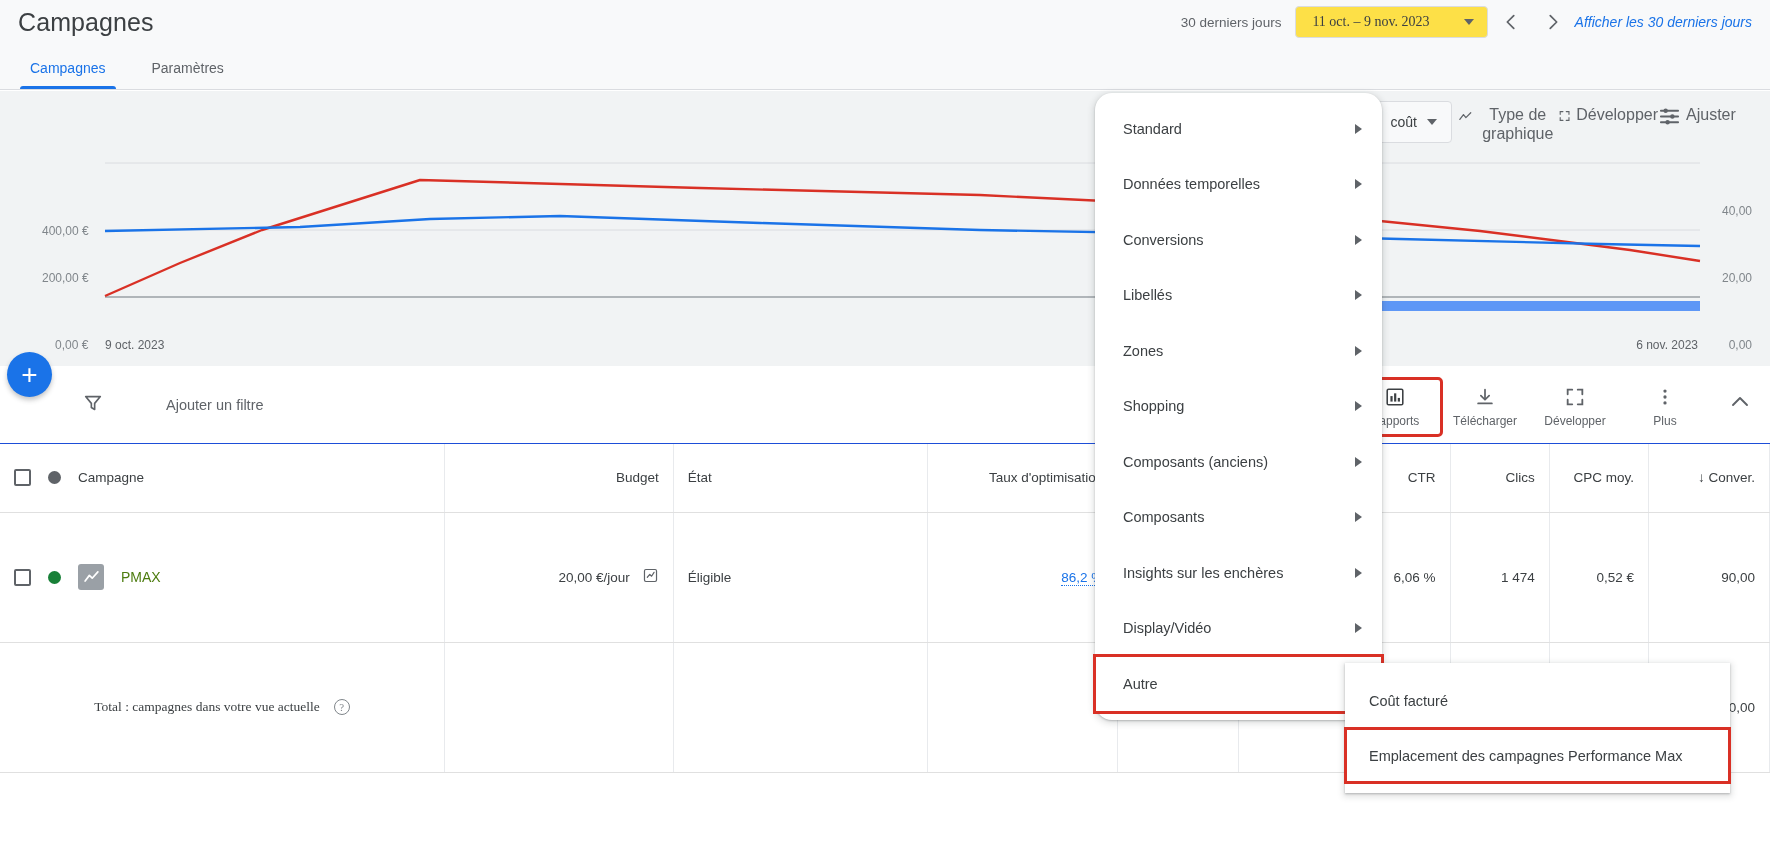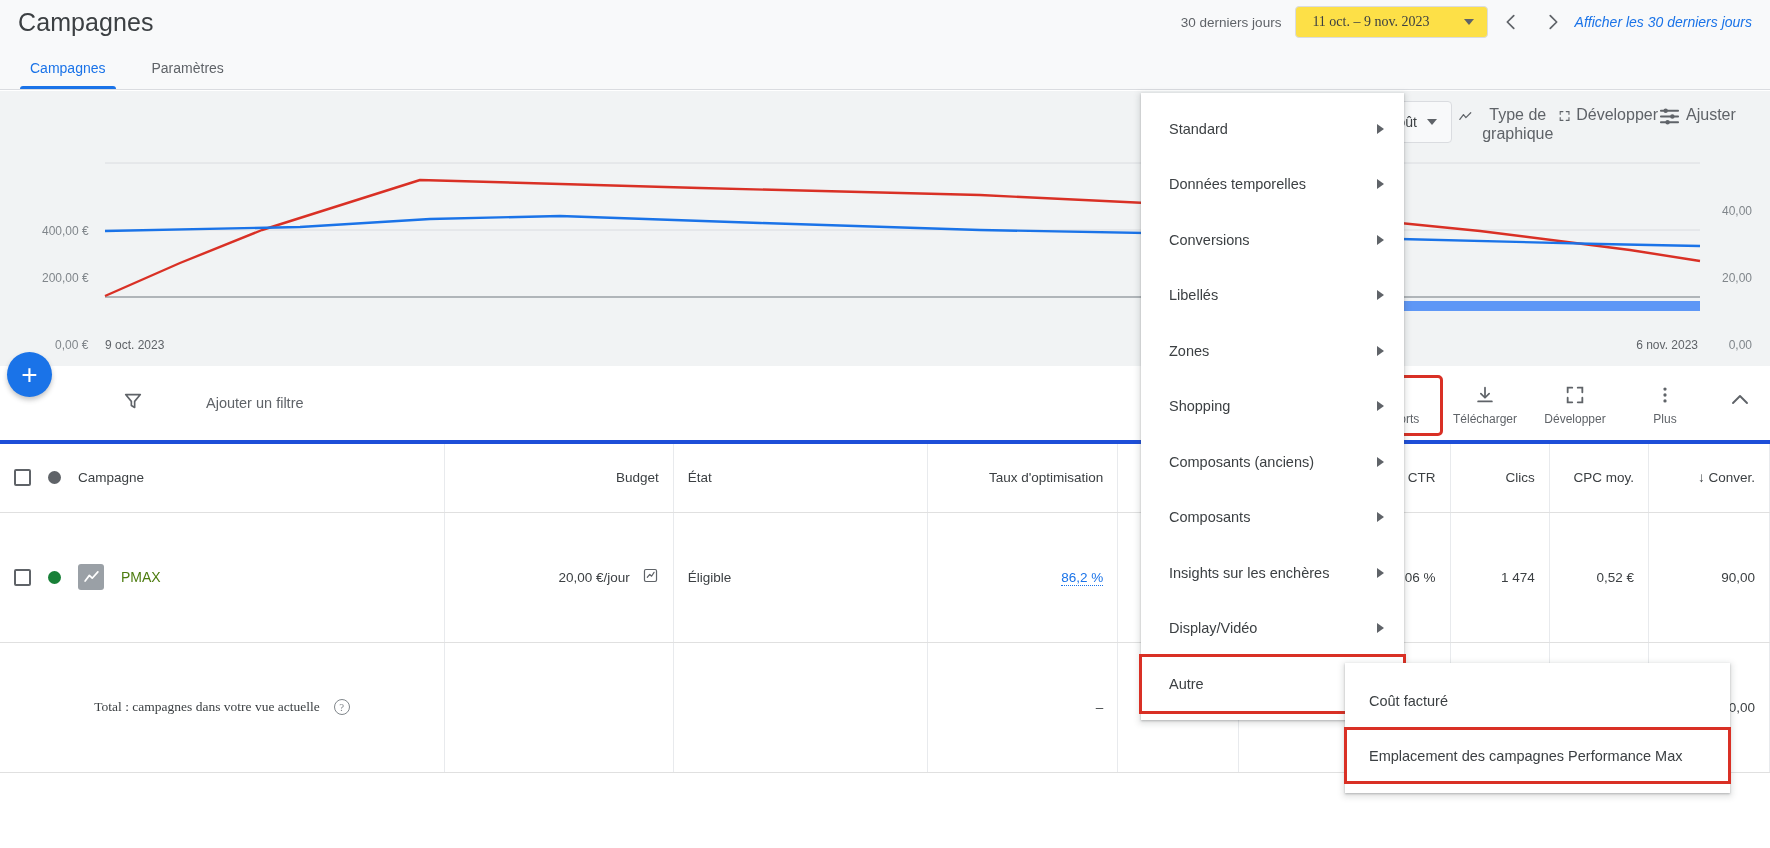--- a/index.html
+++ b/index.html
@@ -99,22 +99,21 @@
     border-radius: 50%; background: #1a73e8; color: #fff;
     display: flex; align-items: center; justify-content: center;
     font-size: 28px; font-weight: 300; cursor: pointer;
     box-shadow: 0 3px 5px rgba(60,64,67,.3); z-index: 6;
   }
 
   
   .filterbar {
     position: absolute; top: 366px; left: 0; right: 0; height: 78px;
     background: #fff; display: flex; align-items: center;
-    border-bottom: 4px solid #1d4ed8;
-    padding-left: 40px;
+    border-bottom: 1px solid #1d4ed8;
   }
   .funnel { margin-left: 82px; }
   .filter-text { font-size: 14.5px; color: #5f6368; margin-left: 62px; cursor: pointer; }
   .filter-actions {
     margin-left: auto; display: flex; align-items: flex-start;
     padding-right: 8px; padding-top: 6px;
   }
   .action-btn {
     width: 90px; display: flex; flex-direction: column; align-items: center;
     gap: 6px; font-size: 12px; color: #5f6368; cursor: pointer;
@@ -160,21 +159,21 @@
     color: #80868b; font-size: 11px; display: inline-flex; align-items: center;
     justify-content: center; cursor: pointer;
   }
 
   
   .menu {
     position: absolute; background: #fff; z-index: 30;
     box-shadow: 0 2px 6px 2px rgba(60,64,67,.15), 0 1px 2px rgba(60,64,67,.3);
     padding: 8px 0;
   }
-  #reports-menu { left: 1141px; top: 93px; width: 263px; }
+  #reports-menu { left: 1095px; top: 93px; width: 287px; border-radius: 17px; }
   .menu-item {
     position: relative; display: flex; align-items: center;
     height: 55.5px; padding: 0 20px 0 28px; font-size: 14.5px;
     color: #3c4043; cursor: pointer; white-space: nowrap;
   }
   .menu-arrow {
     margin-left: auto; width: 0; height: 0;
     border-top: 5px solid transparent; border-bottom: 5px solid transparent;
     border-left: 7px solid #5f6368;
   }

